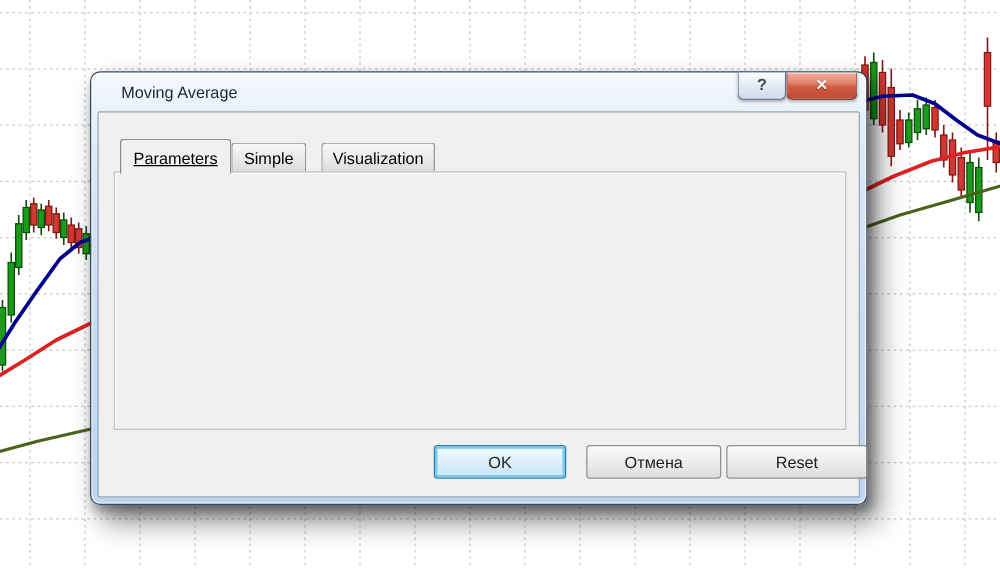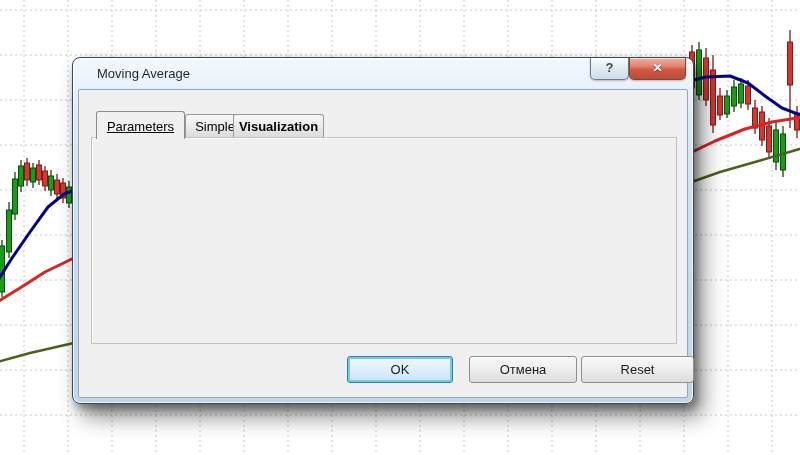--- a/index.html
+++ b/index.html
@@ -171,21 +171,21 @@
       <span>?</span>
     </div>
     <div class="cap-btn cap-close">
       <span>✕</span>
     </div>
 
     <div class="client"></div>
 
     <div class="tab active" style="left:23px;width:87px;text-decoration:underline;">Parameters</div>
     <div class="tab" style="left:112px;width:58px;">Simple</div>
-    <div class="tab" style="left:160px;width:89px;font-weight:bold;">Visualization</div>
+    <div class="tab" style="left:184px;width:89px;">Visualization</div>
 
     <div class="page"></div>
 
     <div class="lbl" style="left:220px;top:112px;width:100px;">Period:</div>
     <input class="txt" style="left: 328px; top: 108px; width: 84px;" value="14">
     <div class="lbl" style="left:430px;top:112px;width:77px;">Shift:</div>
     <input class="txt" style="left: 514px; top: 108px; width: 76px;" value="0">
 
     <div class="lbl" style="left:220px;top:156px;width:100px;">MA method:</div>
     <div class="combo" style="left:328px;top:151px;width:262px;">

